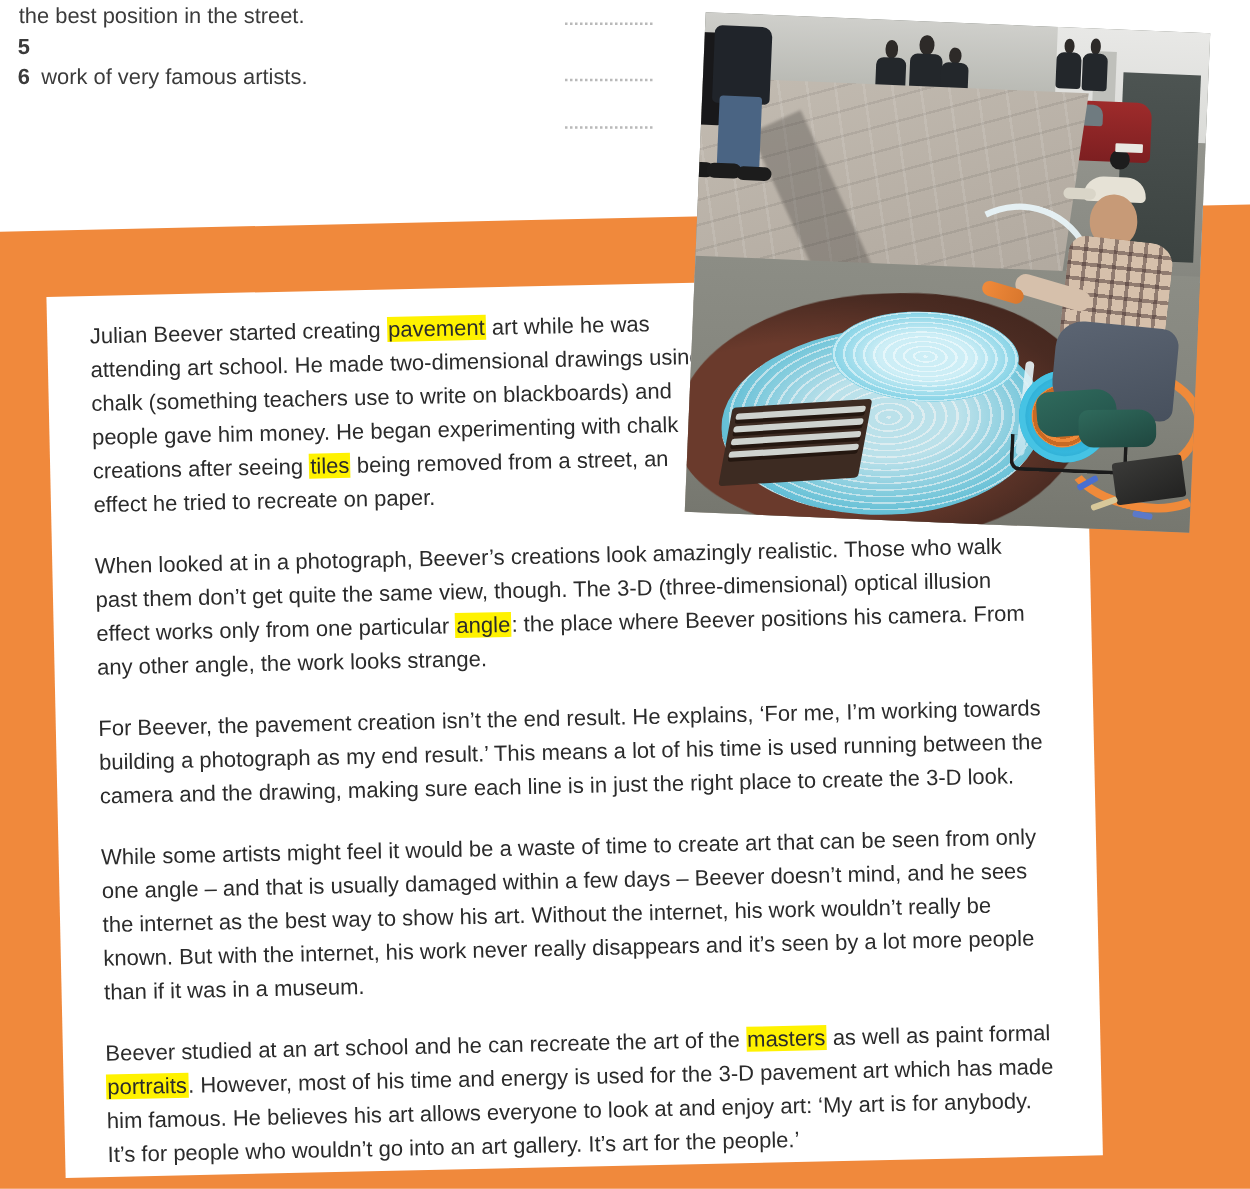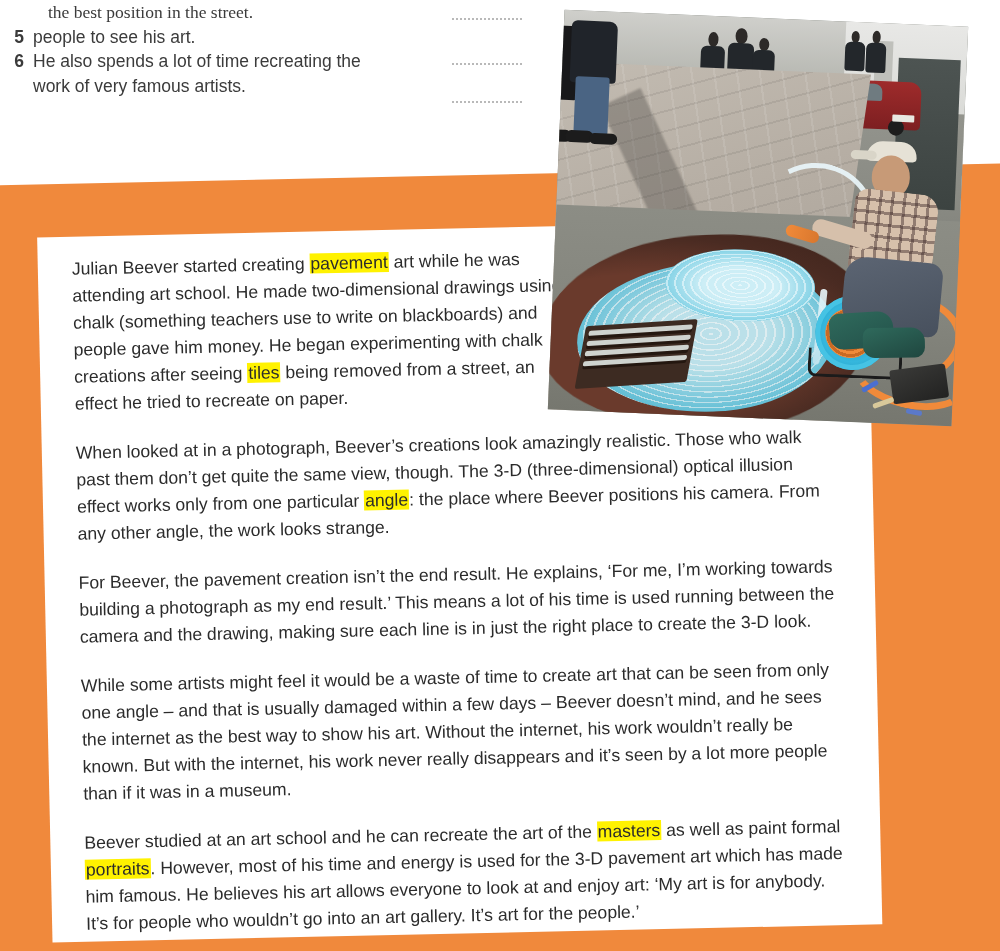--- a/index.html
+++ b/index.html
@@ -18,21 +18,21 @@
     font-size:17.5px;color:#3b3b3b;
     line-height:24.5px;
   }
   .ex-line{display:flex;align-items:flex-start;}
   .ex-num{
     width:24px;flex:0 0 24px;text-align:right;
     font-weight:bold;color:#3b3b3b;padding-right:9px;
     box-sizing:content-box;
   }
   .ex-txt{flex:1;}
-  .ex-cont{padding-left:48px;font-family:Liberation Serif, serif;}
+  .ex-cont{padding-left:15px;}
 
   .answer-lines{position:absolute;left:452px;top:0;width:72px;}
   .ansline{
     height:0;border-top:2px dotted #b9b9b9;
     width:70px;position:absolute;left:0;
   }
 
   
   .orange-panel{
     position:absolute;
@@ -283,28 +283,26 @@
 <body>
 
 <div class="page">
 
   <div class="exercise">
     <div class="ex-cont">the best position in the street.</div>
 
     <div class="ex-line">
       <div class="ex-num">5</div>
       <div class="ex-txt">
-        <div>people to see his art.</div>
       </div>
     </div>
 
     <div class="ex-line">
       <div class="ex-num">6</div>
       <div class="ex-txt">
-        <div>He also spends a lot of time recreating the</div>
         <div>work of very famous artists.</div>
       </div>
     </div>
   </div>
 
   <div class="answer-lines">
     <div class="ansline" style="top:18px"></div>
     <div class="ansline" style="top:63px"></div>
     <div class="ansline" style="top:101px"></div>
   </div>

